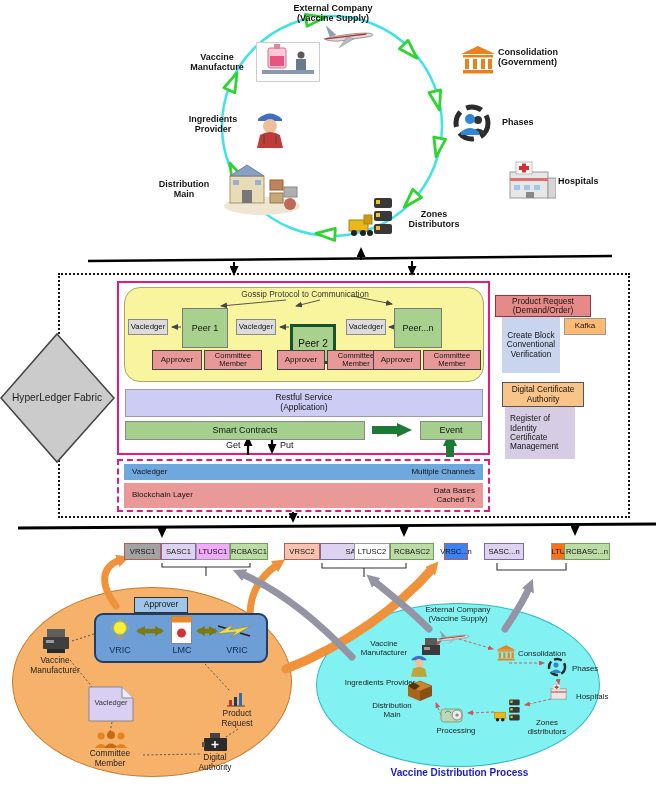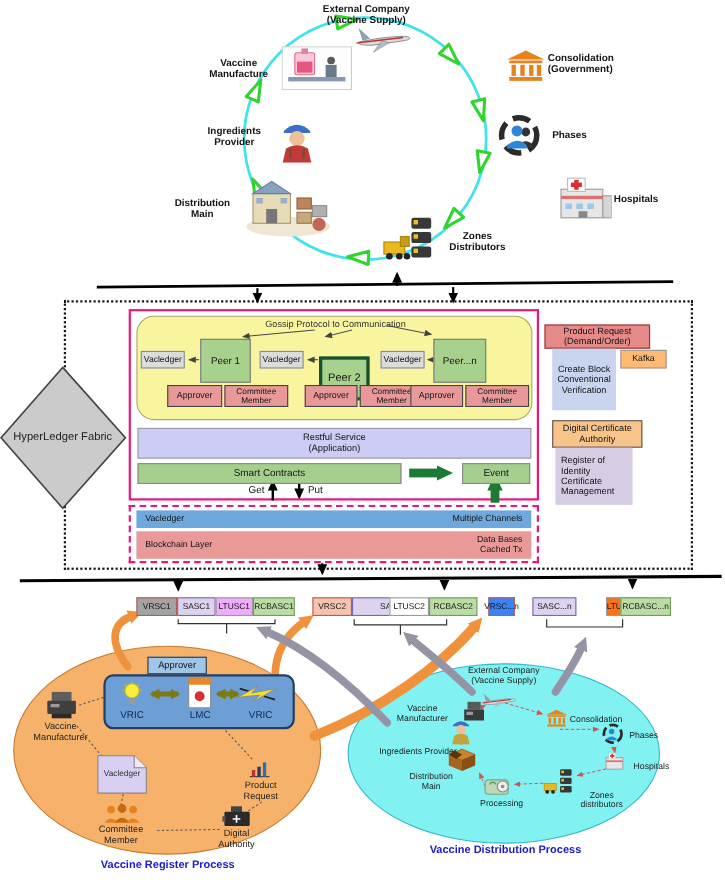--- a/index.html
+++ b/index.html
@@ -387,21 +387,20 @@
   <div class="icon" style="left:202px;top:731px;">
     <svg width="26" height="22" viewBox="0 0 26 22">
       <rect x="8" y="2" width="10" height="6" fill="#444"></rect>
       <rect x="2" y="7" width="23" height="13" rx="1" fill="#2a2a2a"></rect>
       <path d="M13 10 L13 17 M9.5 13.5 L16.5 13.5" stroke="#fff" stroke-width="1.5"></path>
       <rect x="0" y="11" width="3" height="5" fill="#555"></rect>
     </svg>
   </div>
   <div class="lbl c" style="left:184px;top:753px;width:62px;font-size:8.4px;color:#222;">Digital
 Authority</div>
-  <div class="lbl c b" style="left:55px;top:781px;width:195px;font-size:10px;color:#1a1acc;">Vaccine Register Process</div>
 
   <div class="lbl c" style="left:393px;top:605px;width:130px;font-size:7.9px;color:#222;">External Company
 (Vaccine Supply)</div>
   <div class="icon" style="left:436px;top:627px;">
     <svg width="36" height="19" viewBox="0 0 60 30">
       <path d="M10 17 L6 5 L17 15 Z" fill="#8fa0b0"></path>
       <path d="M4 19 C20 15 38 13 48 13 C56 13 57 16 49 17 L22 21 C14 22 8 21 4 19 Z" fill="#e6e6e6" stroke="#808080" stroke-width="1"></path>
       <path d="M28 17 L20 28 L35 19 Z" fill="#b0bcc8"></path>
       <path d="M6 19 L48 14" stroke="#c03030" stroke-width="1.6" fill="none"></path>
     </svg>

